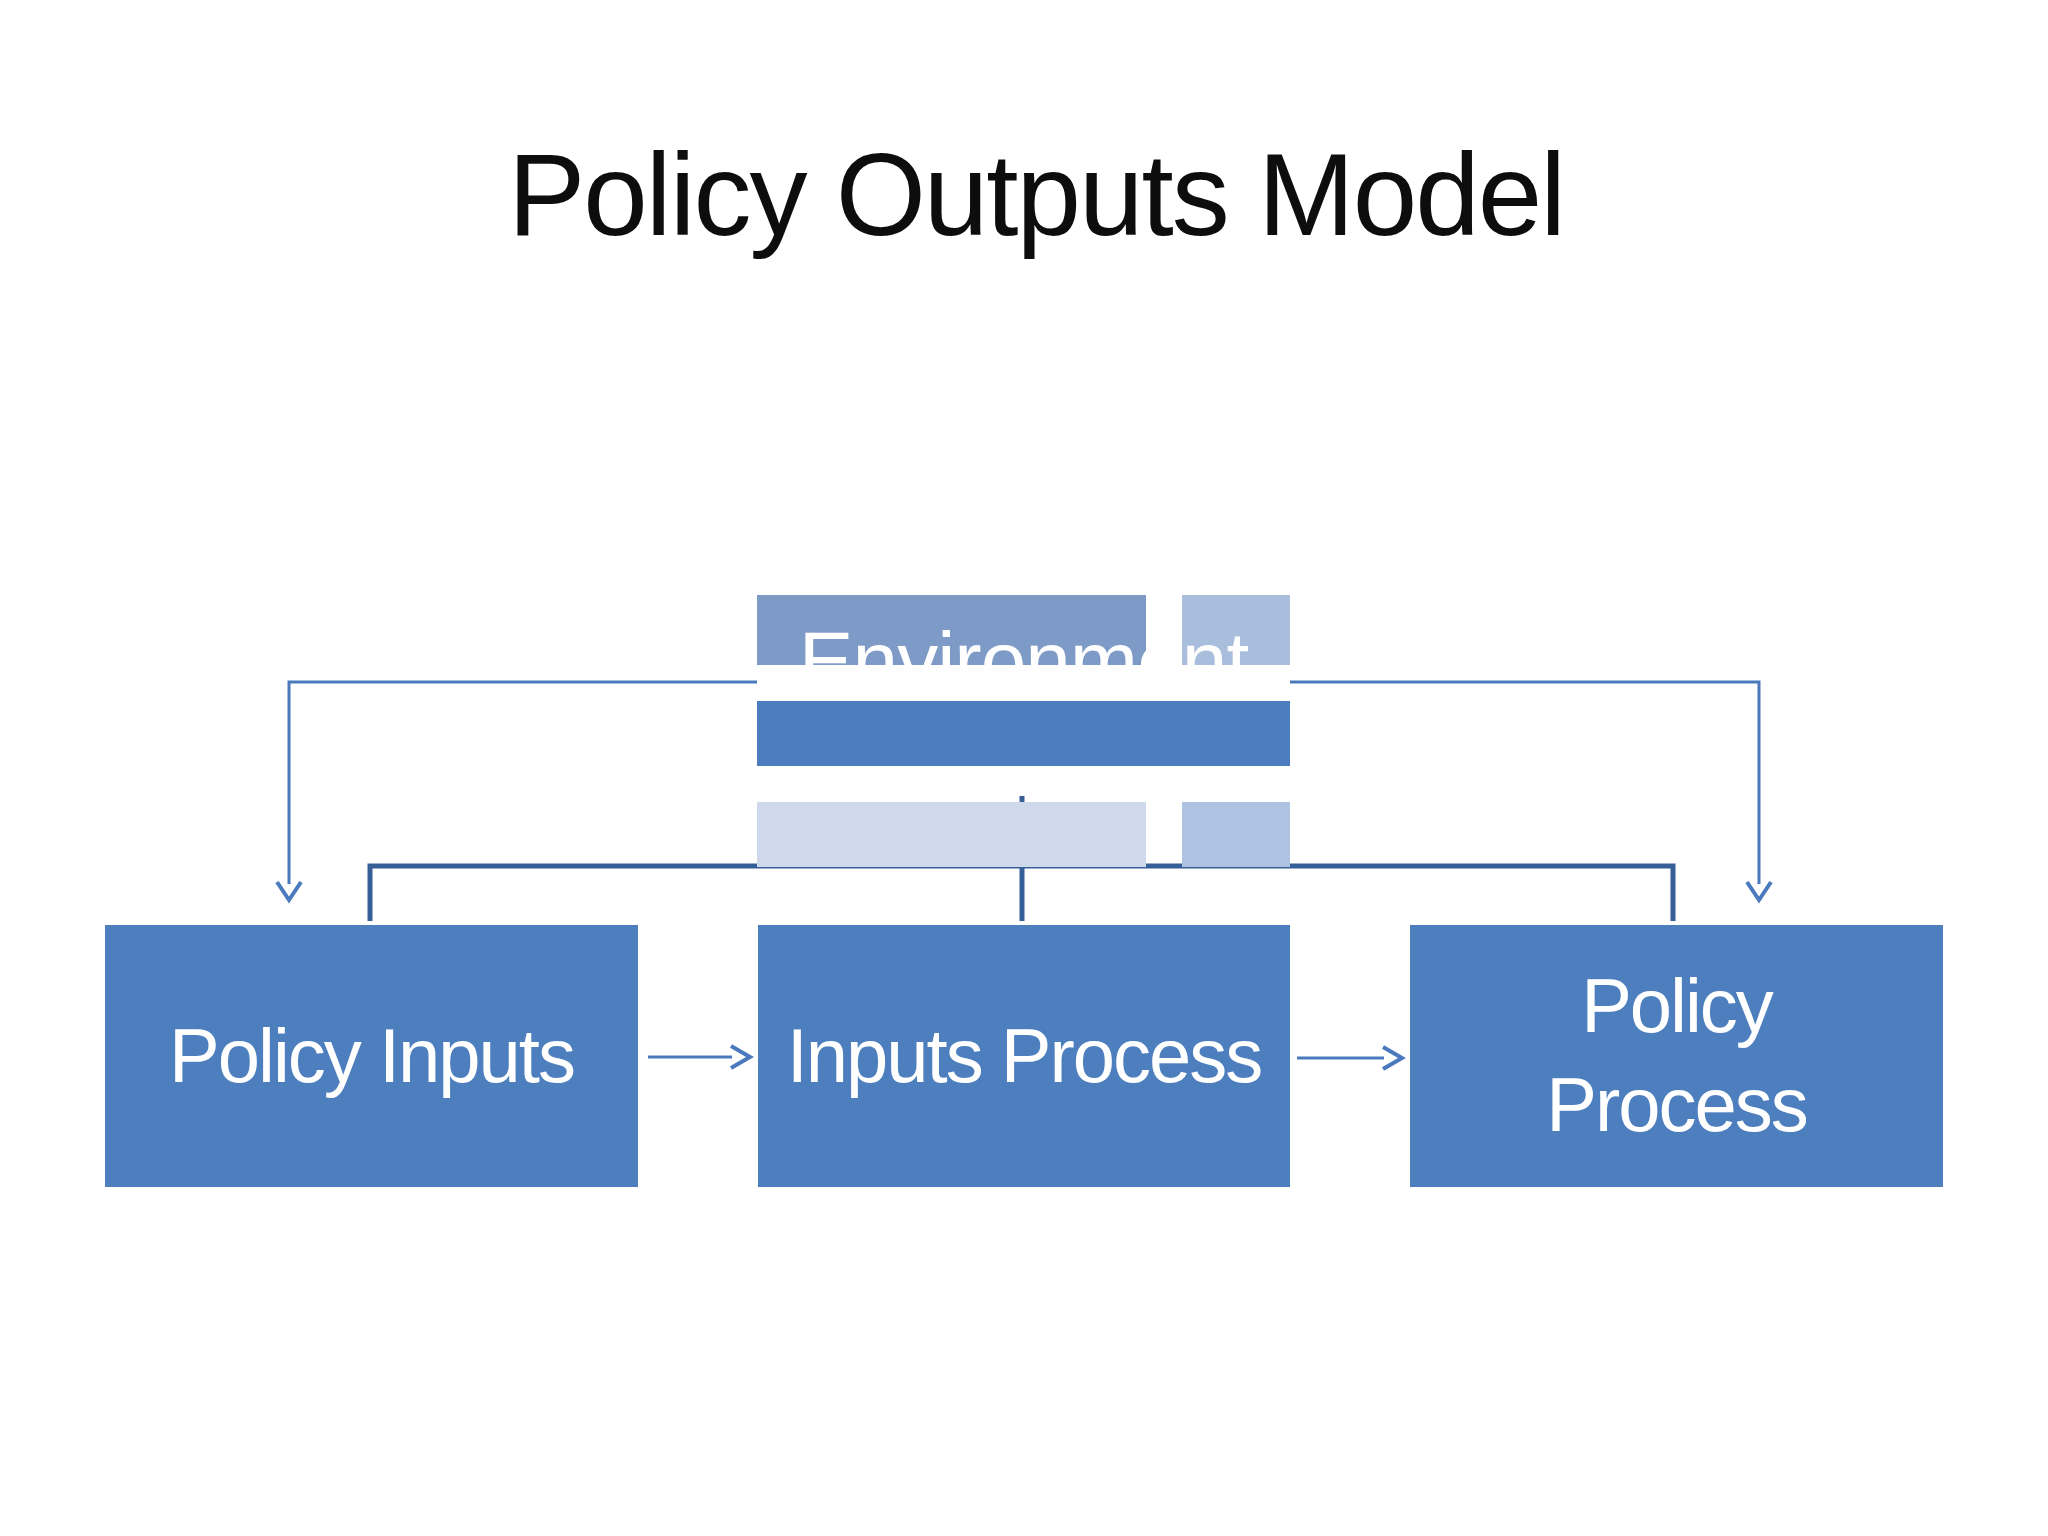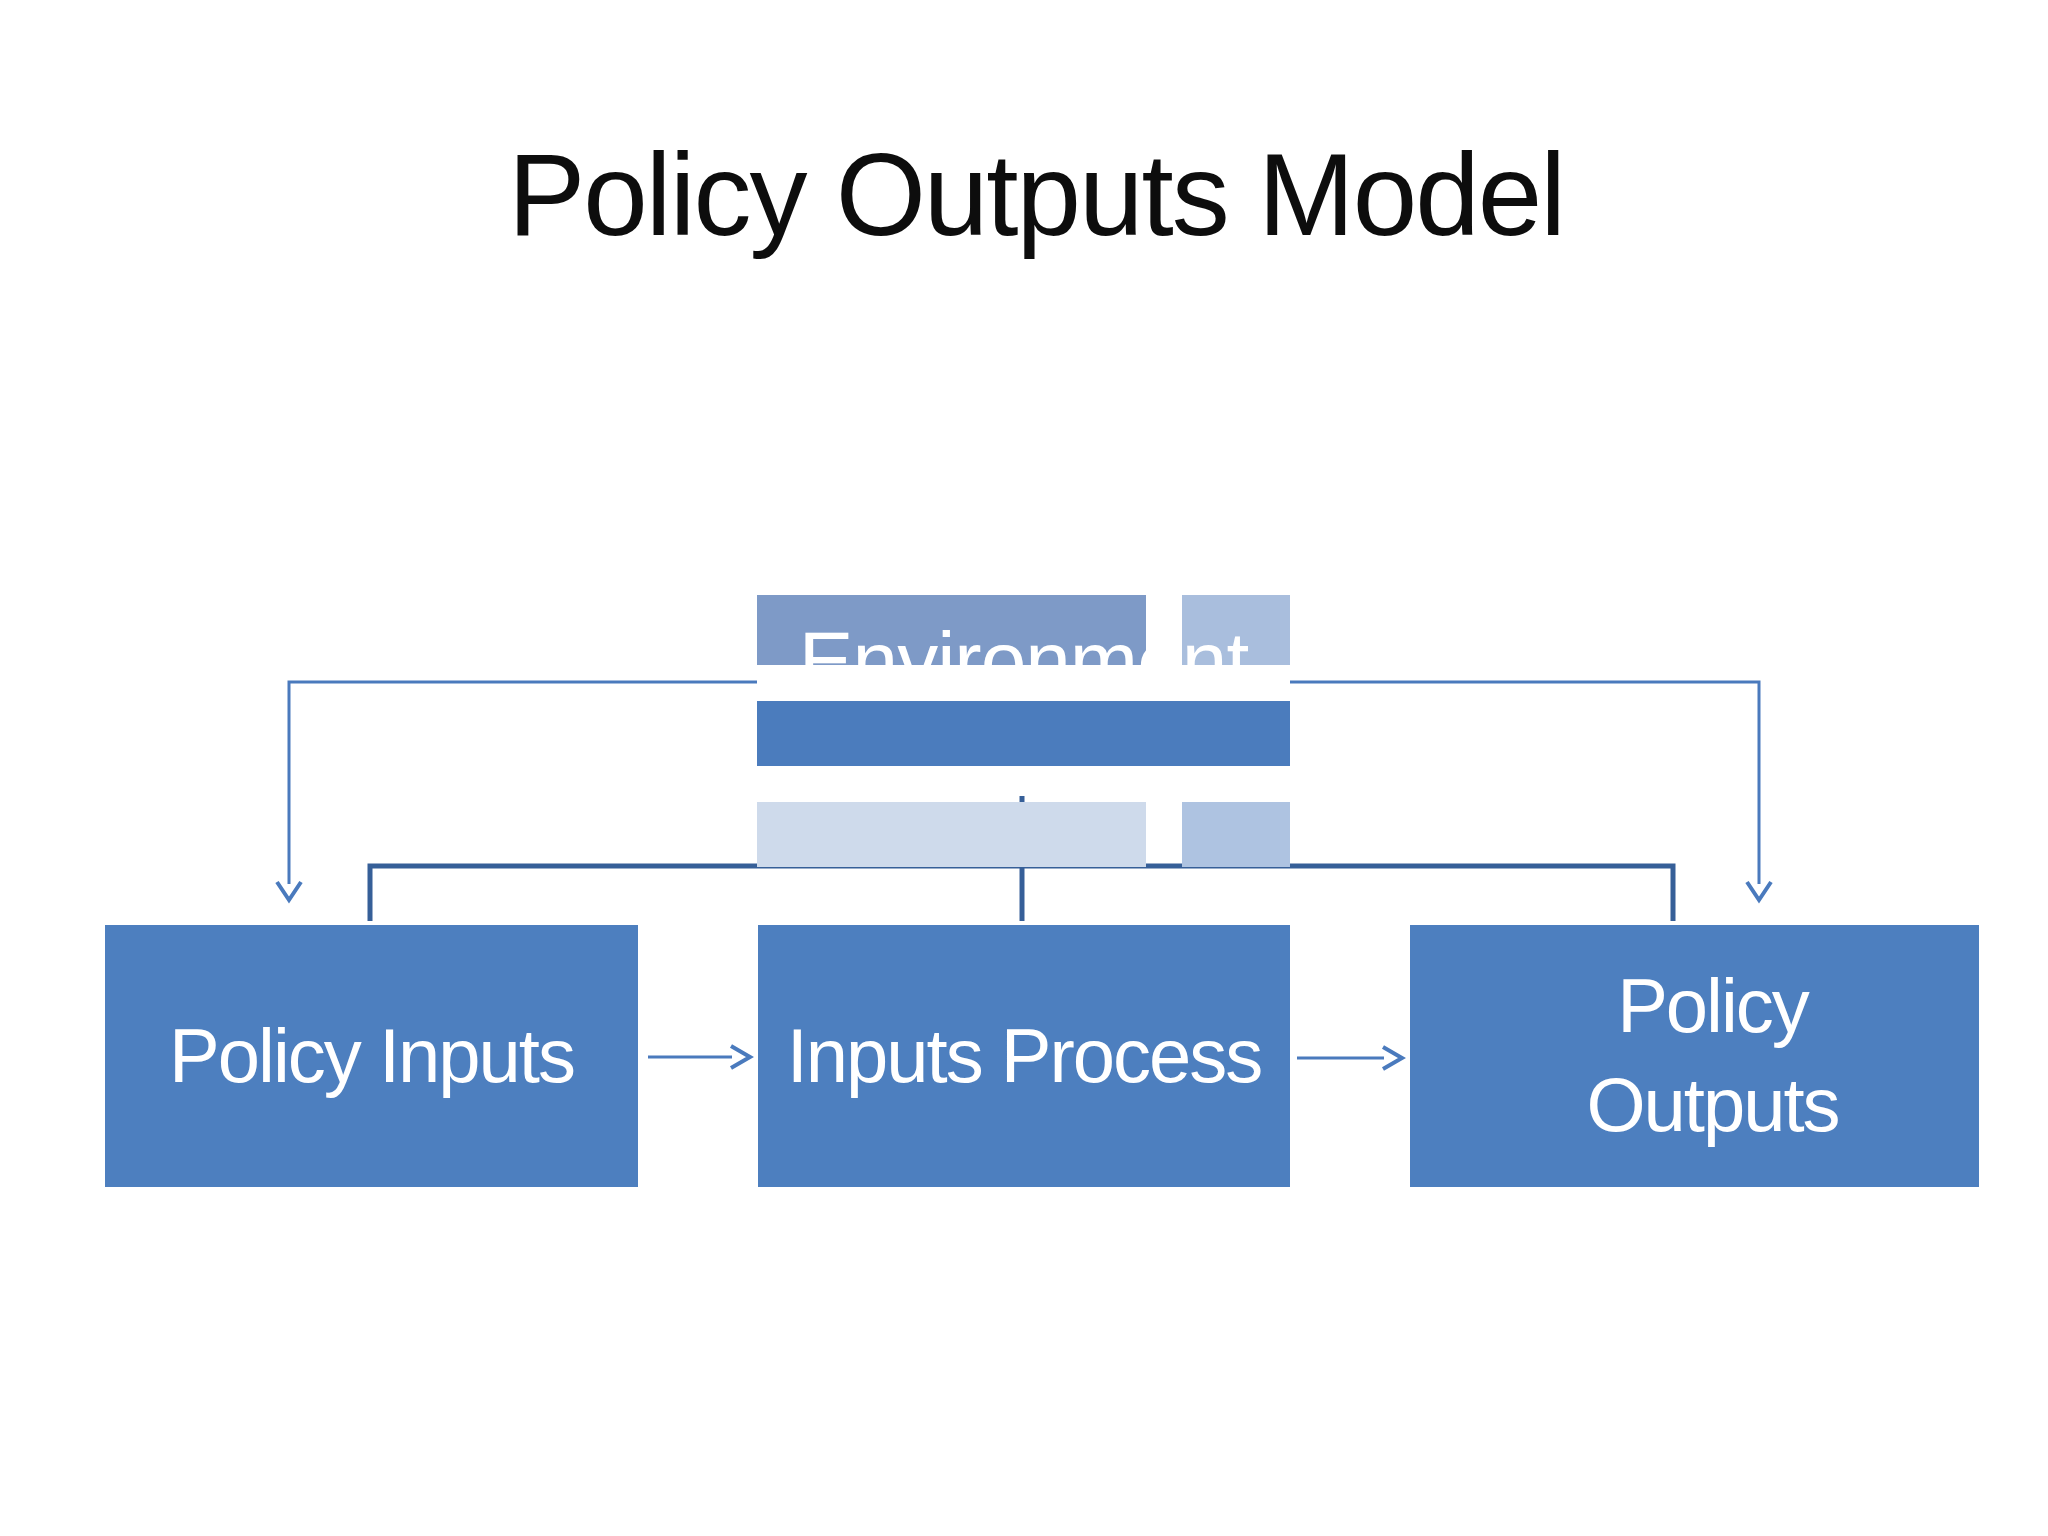--- a/index.html
+++ b/index.html
@@ -40,21 +40,21 @@
     color:var(--label-color); font-size:82px; letter-spacing:-1px; white-space:nowrap;
   }
   .node{
     position:absolute; top:925px; height:262px; background:var(--box-blue);
     display:flex; flex-direction:column; align-items:center; justify-content:center;
     color:var(--label-color); font-size:76px; letter-spacing:-2px;
     line-height:1.3; text-align:center; z-index:2; white-space:nowrap;
   }
   .box-inputs {left:105px;  width:533px;}
   .box-process{left:758px;  width:532px;}
-  .box-outputs{left:1410px; width:533px;padding-left:36px;}
+  .box-outputs{left:1410px; width:533px;}
 </style>
 </head>
 <body>
 
 <div class="canvas">
 
   <h1 class="title">Policy Outputs Model</h1>
 
   <svg class="connectors" viewBox="0 0 2048 1536" aria-hidden="true">
 
@@ -86,16 +86,16 @@
   <div class="node box-inputs">
     <span>Policy Inputs</span>
   </div>
 
   <div class="node box-process">
     <span>Inputs Process</span>
   </div>
 
   <div class="node box-outputs">
     <span>Policy</span>
-    <span>Outputs</span>
+    <span>Process</span>
   </div>
 
 </div>
 
 </body></html>

